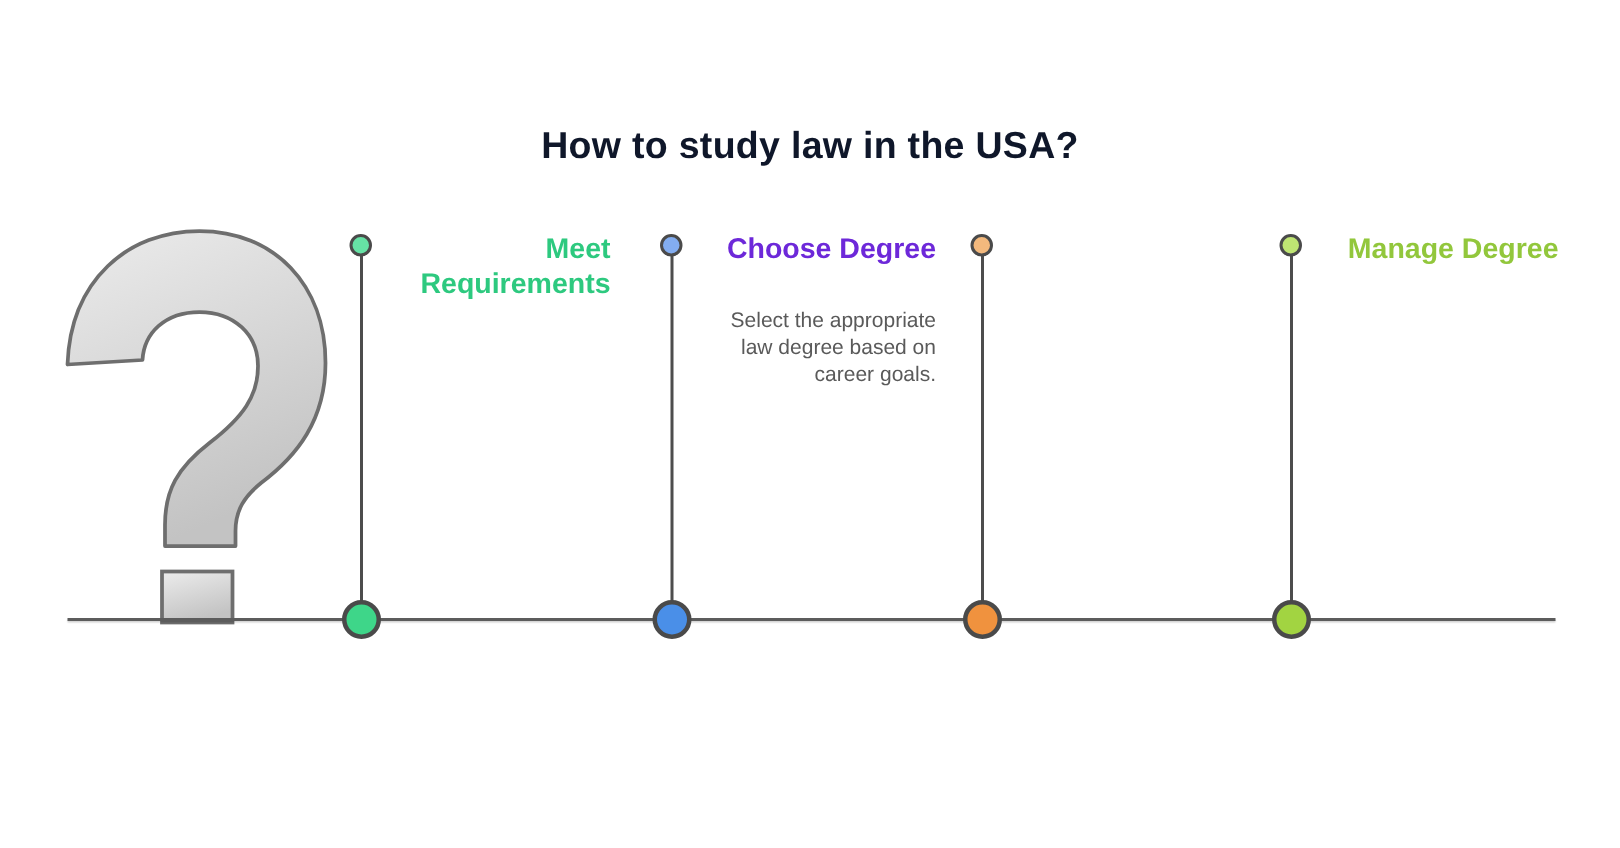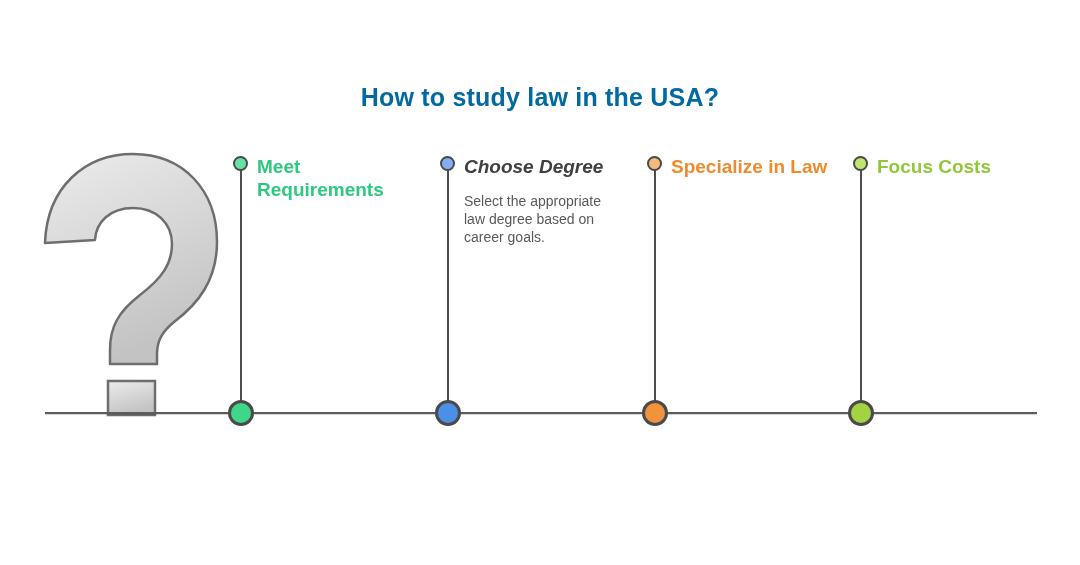--- a/index.html
+++ b/index.html
@@ -2,42 +2,42 @@
 <html><head>
 <meta charset="utf-8">
 <style>
   html,body{margin:0;padding:0;background:#ffffff;}
   .canvas{
     position:relative;width:1080px;height:565px;overflow:hidden;
     background:#ffffff;font-family:"Liberation Sans",sans-serif;
   }
   .title{
     position:absolute;left:0;top:83px;width:1080px;text-align:center;
-    font-size:25px;font-weight:bold;color:#0369a1;letter-spacing:.2px;
+    font-size:25px;font-weight:bold;color:#0f172a;letter-spacing:.2px;
   }
   .qm-svg{position:absolute;left:40px;top:147px;width:190px;height:275px;}
   .baseline{
     position:absolute;left:45px;top:412px;width:992px;height:2px;
     box-shadow:0 1px 1px rgba(0,0,0,.18);
   }
   .stem{position:absolute;top:163px;width:2px;height:250px;}
   .marker{
     position:absolute;top:156px;width:11px;height:11px;border-radius:50%;
     border:2px solid #4a4a4a;
   }
   .node{
     position:absolute;top:400px;width:20px;height:20px;border-radius:50%;
     border:3px solid #4a4a4a;
   }
-  .step-text{position:absolute;top:155px;}
+  .step-text{position:absolute;top:155px;text-align:right;}
   .step-heading{
     font-size:19px;font-weight:bold;line-height:23px;white-space:pre-line;
   }
   .step-desc{
-    margin-top:14px;font-size:14px;line-height:18px;color:#5a5a5a;
+    margin-top:26px;font-size:14px;line-height:18px;color:#5a5a5a;
     white-space:pre-line;
   }
 </style>
 </head>
 <body>
 
 <div class="canvas">
 
   <div class="title">How to study law in the USA?</div>
 
@@ -62,33 +62,32 @@
   <div class="node" style="left: 228px; background-color: rgb(62, 214, 137); border-color: rgb(74, 74, 74);"></div>
   <div class="step-text" style="left:257px;width:150px">
     <div class="step-heading" style="color: rgb(45, 201, 127);">Meet
 Requirements</div>
   </div>
 
   <div class="stem" style="left: 447px; background-color: rgb(77, 77, 77);"></div>
   <div class="marker" style="left: 440px; background-color: rgb(131, 173, 240); border-color: rgb(74, 74, 74);"></div>
   <div class="node" style="left: 435px; background-color: rgb(74, 143, 232); border-color: rgb(74, 74, 74);"></div>
   <div class="step-text" style="left:464px;width:160px">
-    <div class="step-heading" style="color: #404040; font-style: italic;">Choose Degree</div>
+    <div class="step-heading" style="color: #6d28d9;">Choose Degree</div>
     <div class="step-desc">Select the appropriate
 law degree based on
 career goals.</div>
   </div>
 
   <div class="stem" style="left: 654px; background-color: rgb(77, 77, 77);"></div>
   <div class="marker" style="left: 647px; background-color: rgb(243, 185, 125); border-color: rgb(74, 74, 74);"></div>
   <div class="node" style="left: 642px; background-color: rgb(240, 146, 62); border-color: rgb(74, 74, 74);"></div>
   <div class="step-text" style="left:671px;width:164px">
-    <div class="step-heading" style="color: rgb(238, 139, 44);">Specialize in Law</div>
   </div>
 
   <div class="stem" style="left: 860px; background-color: rgb(77, 77, 77);"></div>
   <div class="marker" style="left: 853px; background-color: rgb(191, 229, 115); border-color: rgb(74, 74, 74);"></div>
   <div class="node" style="left: 848px; background-color: rgb(162, 212, 65); border-color: rgb(74, 74, 74);"></div>
   <div class="step-text" style="left:877px;width:162px">
-    <div class="step-heading" style="color: rgb(146, 199, 60);">Focus Costs</div>
+    <div class="step-heading" style="color: rgb(146, 199, 60);">Manage Degree</div>
   </div>
 
 </div>
 
 </body></html>

